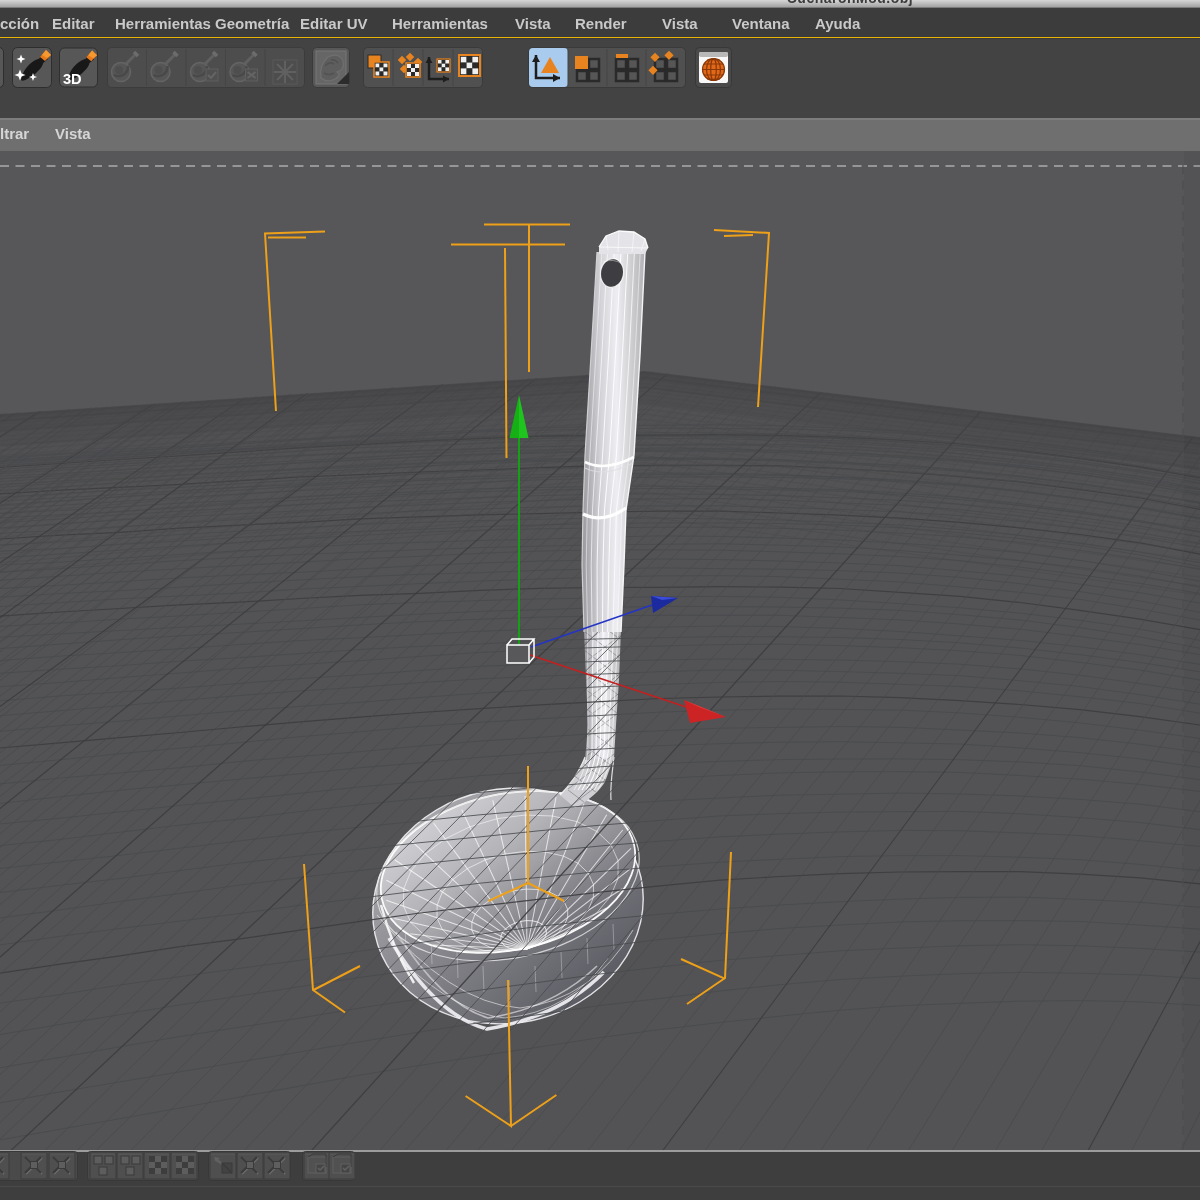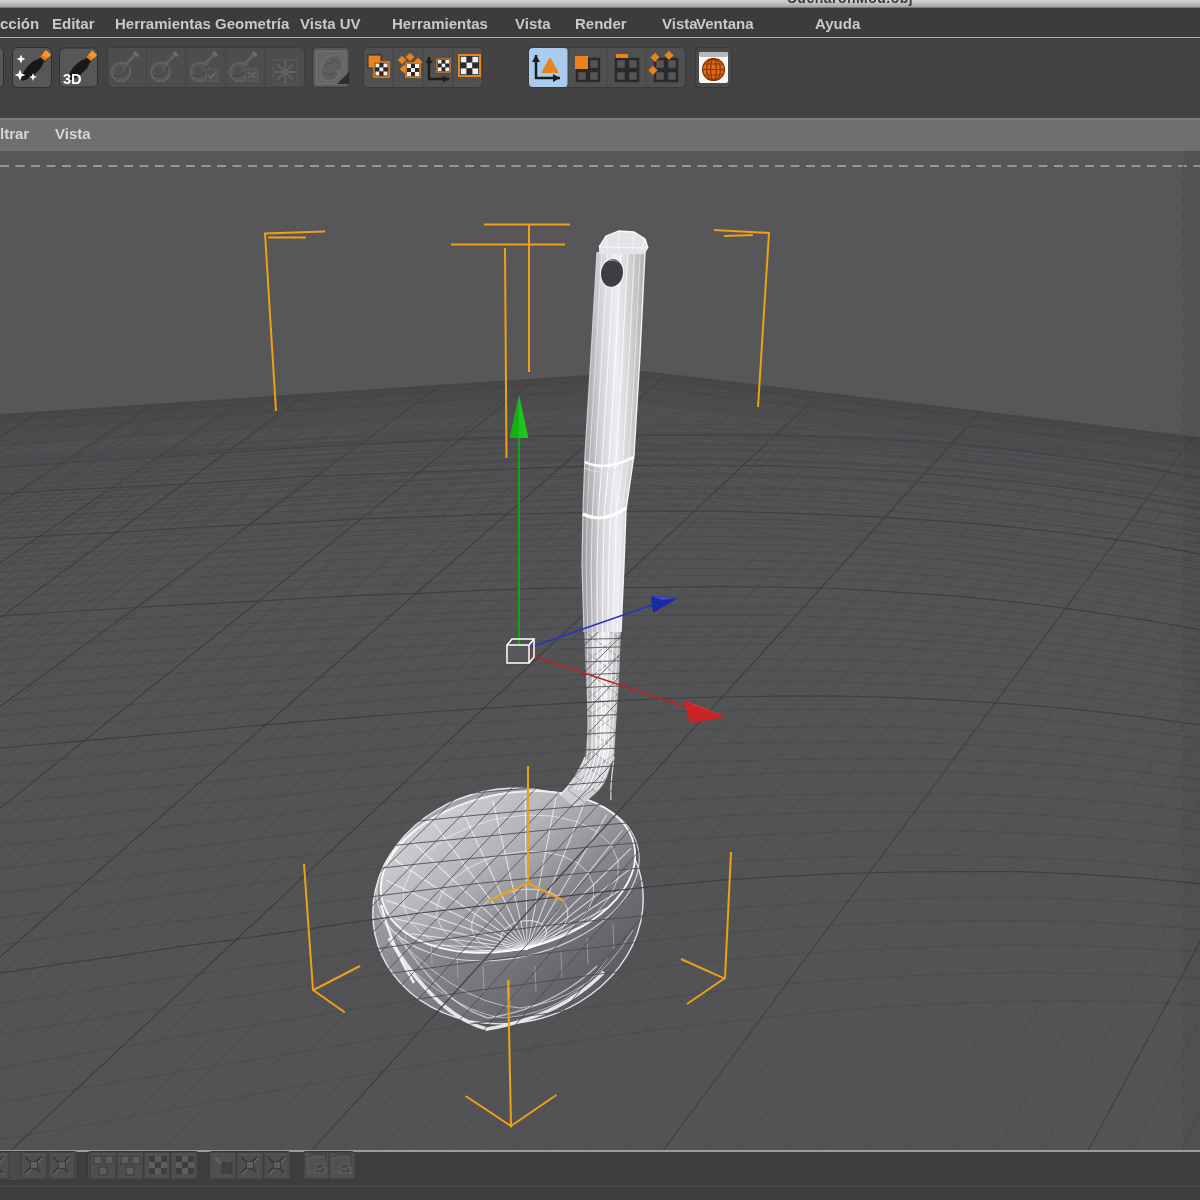--- a/index.html
+++ b/index.html
@@ -18,26 +18,26 @@
  border-top:2px solid #9c9c9c}
 .botline{position:absolute;left:0;top:1186px;width:1200px;height:1px;background:#4a4a4a}
 </style></head><body>
 <div class="titlebar">
     <span>CucharonMod.obj</span>
   </div>
 <div class="menubar">
     <span style="left:0px">cción</span>
     <span style="left:52px">Editar</span>
     <span style="left:115px">Herramientas Geometría</span>
-    <span style="left:300px">Vista UV</span>
+    <span style="left:300px">Editar UV</span>
     <span style="left:392px">Herramientas</span>
     <span style="left:515px">Vista</span>
     <span style="left:575px">Render</span>
     <span style="left:662px">Vista</span>
-    <span style="left:696px">Ventana</span>
+    <span style="left:732px">Ventana</span>
     <span style="left:815px">Ayuda</span>
   </div>
 <div class="toolbar"></div>
 <div style="position:absolute;left:-36px;top:47px;width:40px;height:41px;background:#575757;border:1px solid #2e2e2e;border-radius:5px"></div>
 <svg style="position:absolute;left:12px;top:47px" width="40" height="41" viewBox="0 0 40 41">
     <rect x="0.5" y="0.5" width="39" height="40" rx="5" fill="#575757" stroke="#2e2e2e"></rect>
     <path d="M9 33 Q10 26 15 20 Q20 14 26 12 Q30 11 31 14 Q32 17 28 22 Q23 28 17 31 Q11 35 9 33 Z" fill="#181818"></path>
     <path d="M26 13 L31 7 L36 12 L30 17 Z" fill="#1a1a1a"></path>
     <path d="M28 10 L34 3 L39 8 L33 14 Z" fill="#e87818"></path>
     <path d="M30 8 L34 3 L39 8 L35 11 Z" fill="#f59830"></path>

